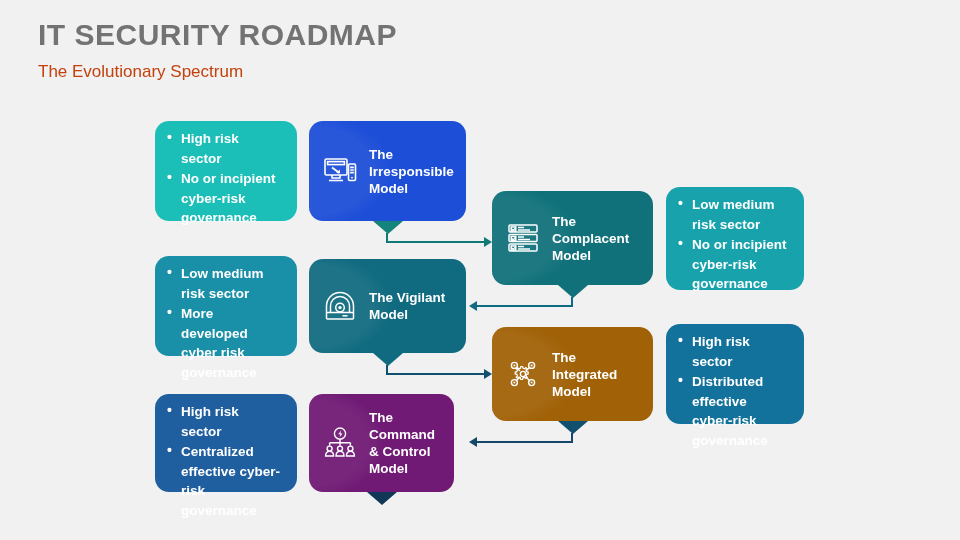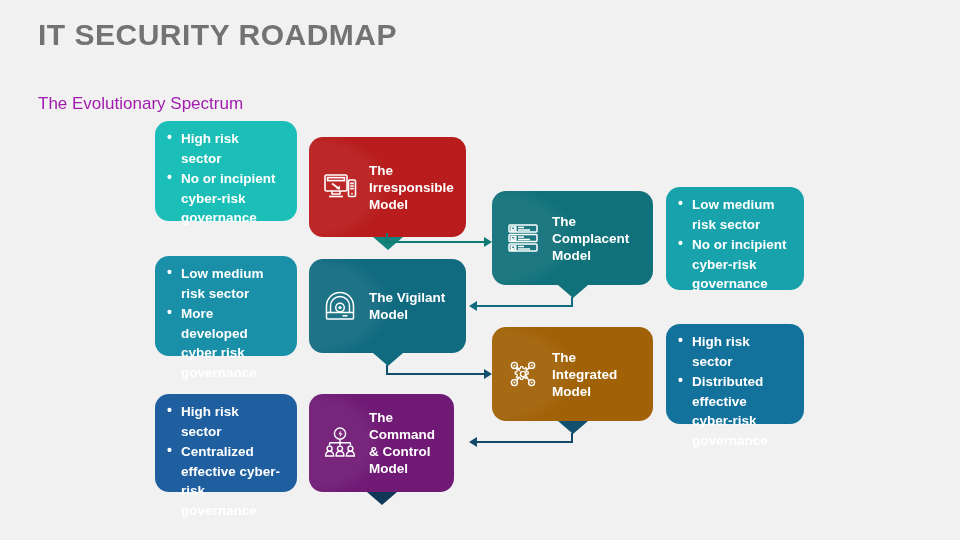--- a/index.html
+++ b/index.html
@@ -12,21 +12,21 @@
   }
   #stage { position:absolute; inset:0; }
 
   .title {
     position:absolute; left:38px; top:18px;
     font-size:30px; font-weight:bold; letter-spacing:.5px;
     color:#737373;
   }
   .subtitle {
     position:absolute; left:38px; top:62px;
-    font-size:17px; color:#a21caf;margin-top:32px;
+    font-size:17px; color:#c2410c;
   }
 
   
   .callout {
     position:absolute;
     border-radius:14px;
     color:#ffffff;
     padding:8px 14px 12px 10px;
   }
   .callout ul { list-style:none; }
@@ -101,21 +101,21 @@
   <div class="title">IT SECURITY ROADMAP</div>
   <div class="subtitle">The Evolutionary Spectrum</div>
 
   <div class="callout" style="left:155px; top:121px; width:142px; height:100px; background:#1cbfb8;">
     <ul>
       <li>High risk sector</li>
       <li>No or incipient cyber-risk governance</li>
     </ul>
   </div>
 
-  <div class="model" style="left:309px; top:137px; width:157px; height:100px; background:#b91c1c;">
+  <div class="model" style="left:309px; top:121px; width:157px; height:100px; background:#1d4ed8;">
     <div class="shine"></div>
     <div class="tail" style="border-top:13px solid #14837c;"></div>
     <div class="inner">
       <span class="icon">
         <svg width="36" height="36" viewBox="0 0 36 36" fill="none" stroke="#ffffff" stroke-width="1.6">
           <rect x="3" y="6" width="22" height="16" rx="1.5"></rect>
           <rect x="5.6" y="8.6" width="16.8" height="3"></rect>
           <path d="M10 14.5 L17.5 20" stroke-width="1.8"></path>
           <path d="M17.8 16.4 L18 20.3 L14.1 20.1 Z" fill="#ffffff" stroke="none"></path>
           <path d="M10 22 v3 h8 v-3"></path>

